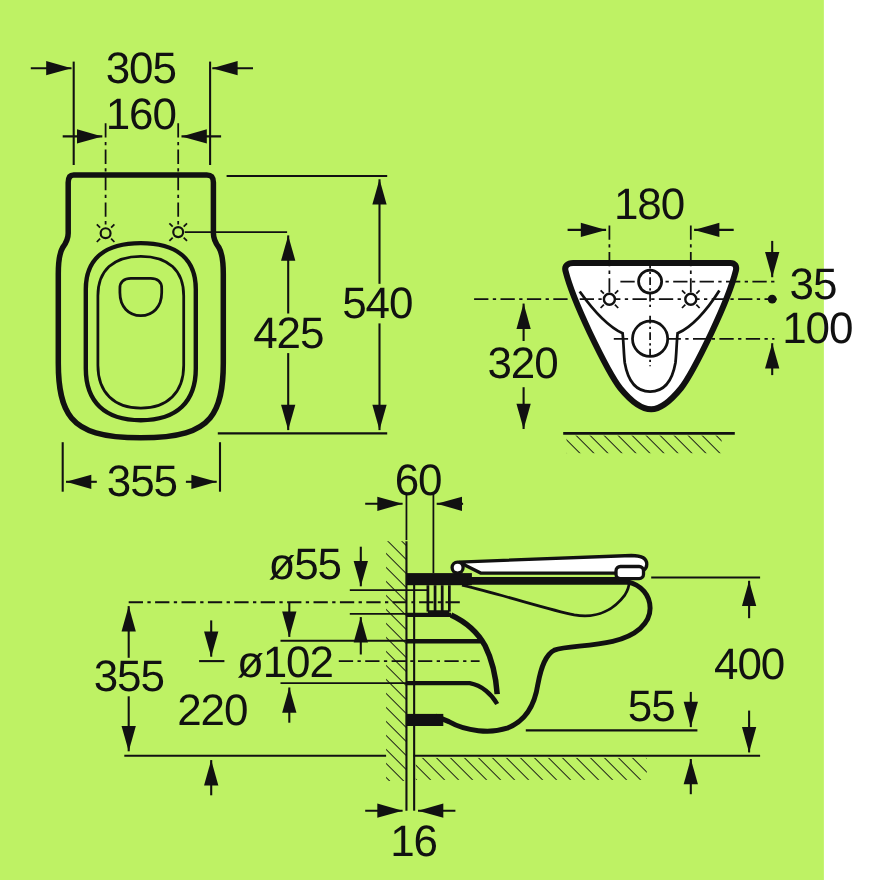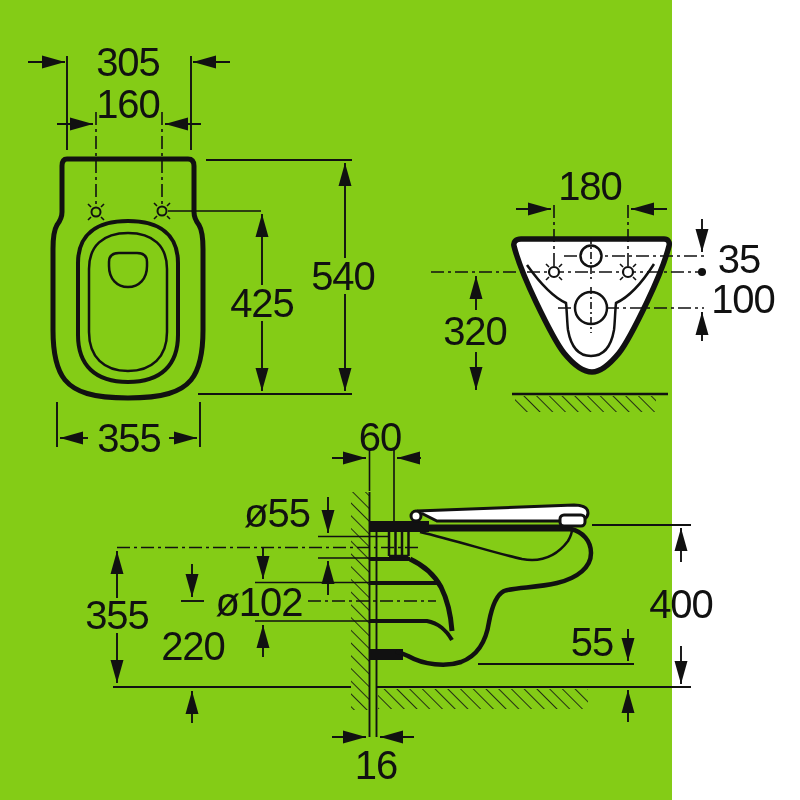--- a/index.html
+++ b/index.html
@@ -1,16 +1,16 @@
 <!DOCTYPE html>
 <html><head>
 <meta charset="utf-8">
 <style>
   html,body{margin:0;padding:0;background:#ffffff;}
-  .stage{width:672px;height:800px;background:#84cc16;position:relative;font-family:"Liberation Sans",sans-serif;}
+  .stage{width:749px;height:800px;background:#bef264;position:relative;font-family:"Liberation Sans",sans-serif;}
   svg{display:block;}
   text{font-family:"Liberation Sans","DejaVu Sans",sans-serif;font-size:40px;fill:#111;letter-spacing:-1px;}
   .ink{stroke:#111;fill:none;}
   .thin{stroke-width:1.6;}
   .ext{stroke-width:1.9;}
   .mid{stroke-width:2.5;}
   .thick{stroke-width:4;}
   .outline{stroke-width:5;}
   .dashdot{stroke-dasharray:13 4 3 4;}
   .dashdot2{stroke-dasharray:7 3 2 3;}

